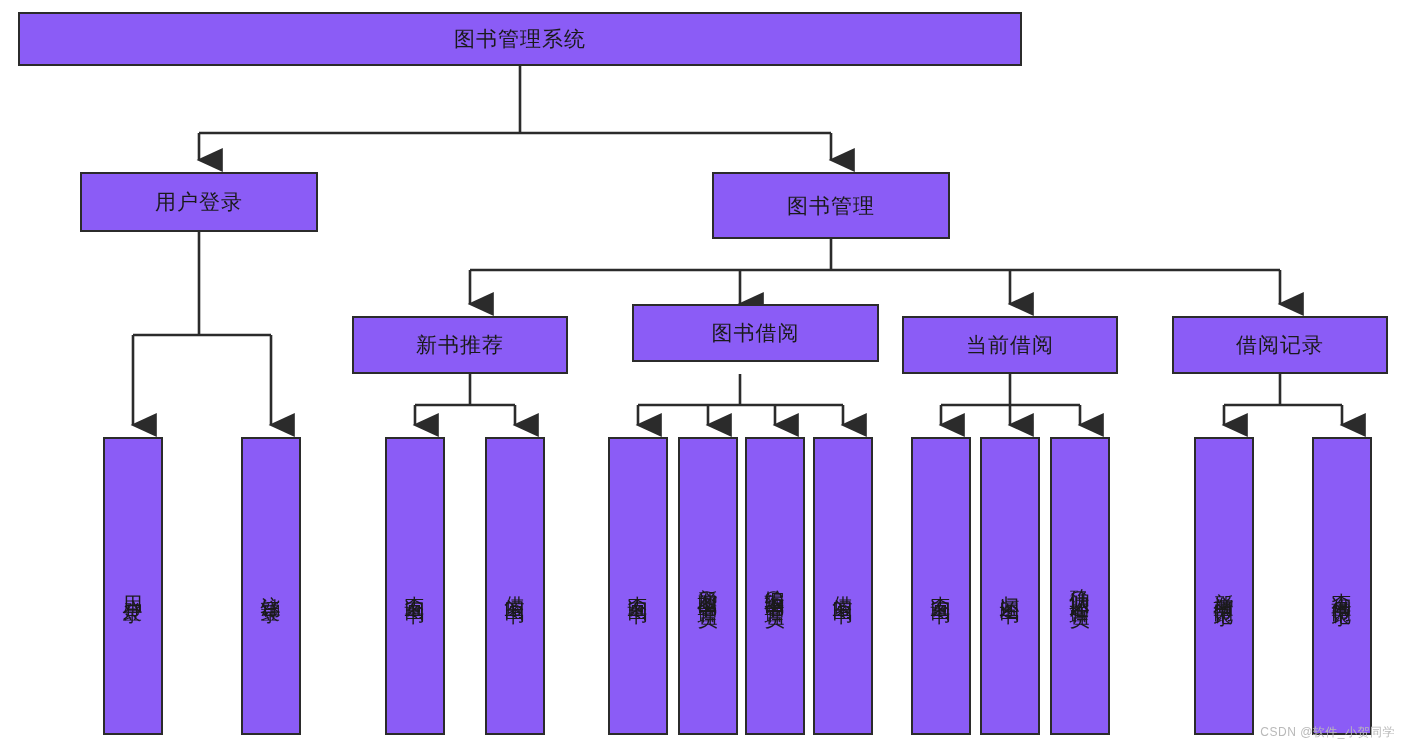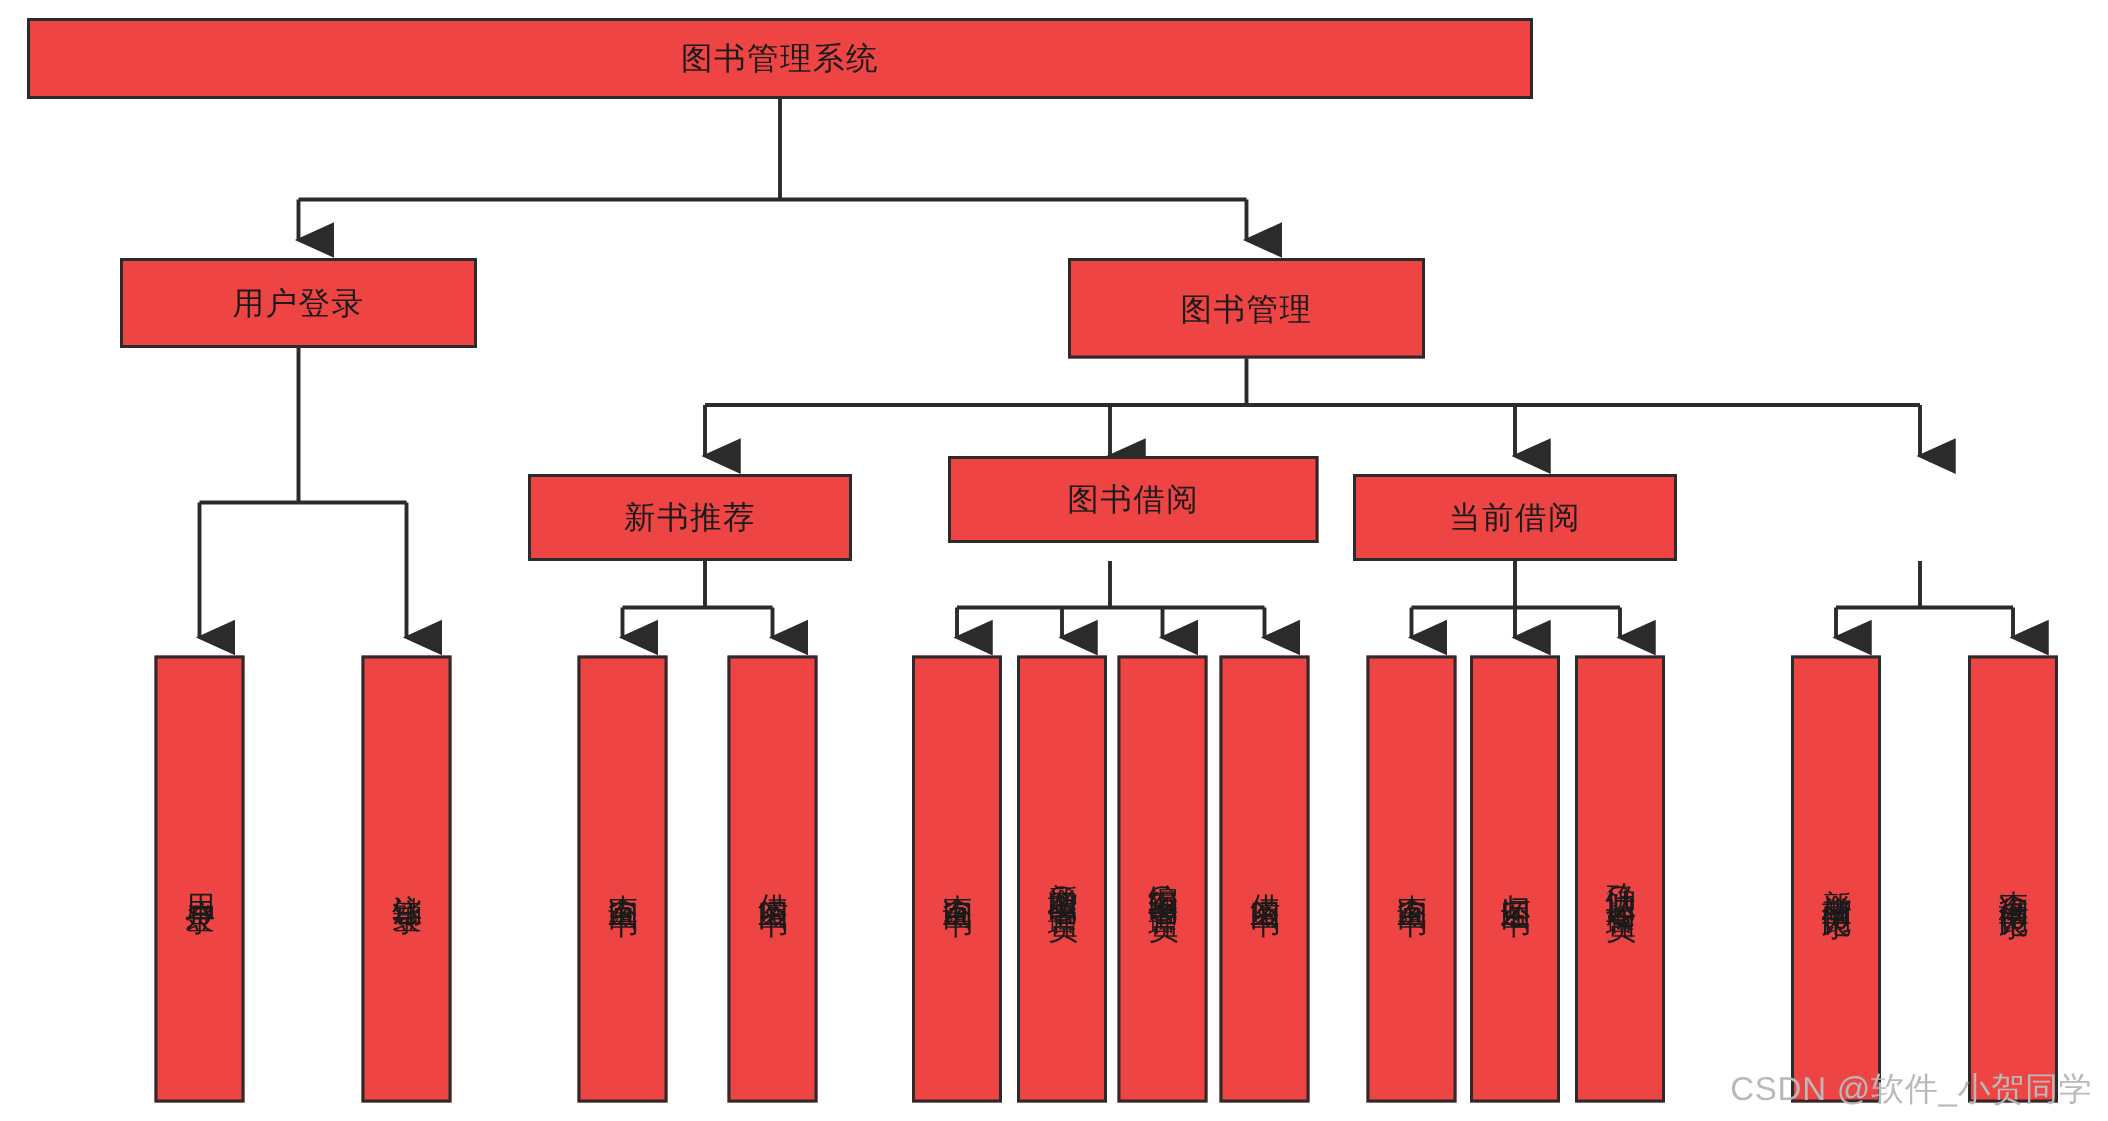--- a/index.html
+++ b/index.html
@@ -7,21 +7,21 @@
     width:1405px;height:747px;
     background:#ffffff;
     font-family:"Liberation Sans","DejaVu Sans",sans-serif;
     overflow:hidden;
     position:relative;
   }
   #diagram{position:absolute;left:0;top:0;width:1405px;height:747px;}
   .node{
     position:absolute;
     box-sizing:border-box;
-    background:#ef4444;
+    background:#8b5cf6;
     border:2.5px solid #2b2b2b;
     display:flex;
     align-items:center;
     justify-content:center;
     color:#1a1a1a;
   }
   .node.h-label{
     font-size:21px;
     letter-spacing:1px;
   }
@@ -34,21 +34,21 @@
     letter-spacing:3px;
     line-height:1;
     white-space:nowrap;
     display:block;
   }
   .root{font-size:22px;letter-spacing:2px;}
   svg.links{position:absolute;left:0;top:0;width:1405px;height:747px;pointer-events:none;}
   .watermark{
     position:absolute;
     right:10px;bottom:6px;
-    font-size:22px;
+    font-size:12px;
     color:#b9b9b9;
     letter-spacing:0.5px;
     white-space:nowrap;
   }
 </style>
 </head>
 <body>
 
 <div id="diagram">
 
@@ -115,20 +115,23 @@
 
   <div class="node h-label" style="left:352px;top:316px;width:216px;height:58px;">
     <span>新书推荐</span>
   </div>
   <div class="node h-label" style="left:632px;top:304px;width:247px;height:58px;">
     <span>图书借阅</span>
   </div>
   <div class="node h-label" style="left:902px;top:316px;width:216px;height:58px;justify-content:center;">
     <span>当前借阅</span>
   </div>
+  <div class="node h-label" style="left:1172px;top:316px;width:216px;height:58px;">
+    <span>借阅记录</span>
+  </div>
 
   <div class="node v-label" style="left:103px;top:437px;width:60px;height:298px;">
     <span class="vtext">用户登录</span>
   </div>
   <div class="node v-label" style="left:241px;top:437px;width:60px;height:298px;">
     <span class="vtext">注销登录</span>
   </div>
 
   <div class="node v-label" style="left:385px;top:437px;width:60px;height:298px;">
     <span class="vtext">查询图书</span>

